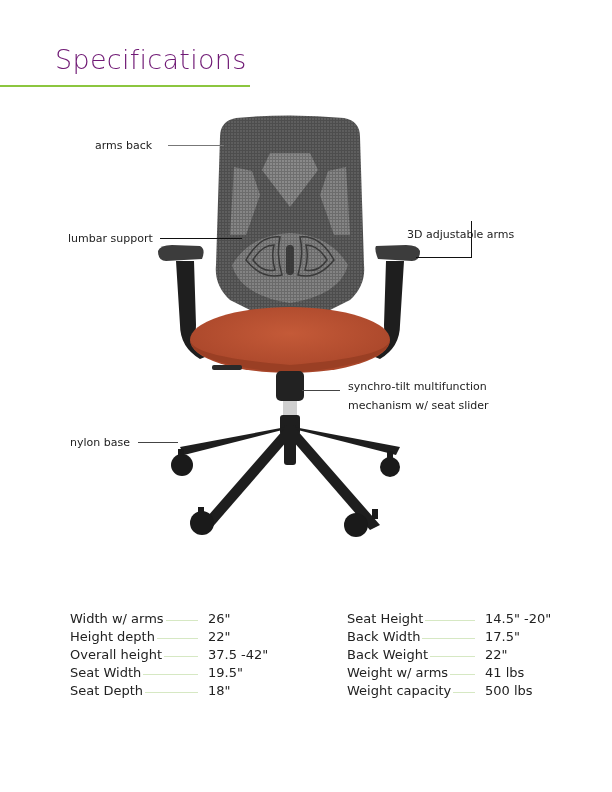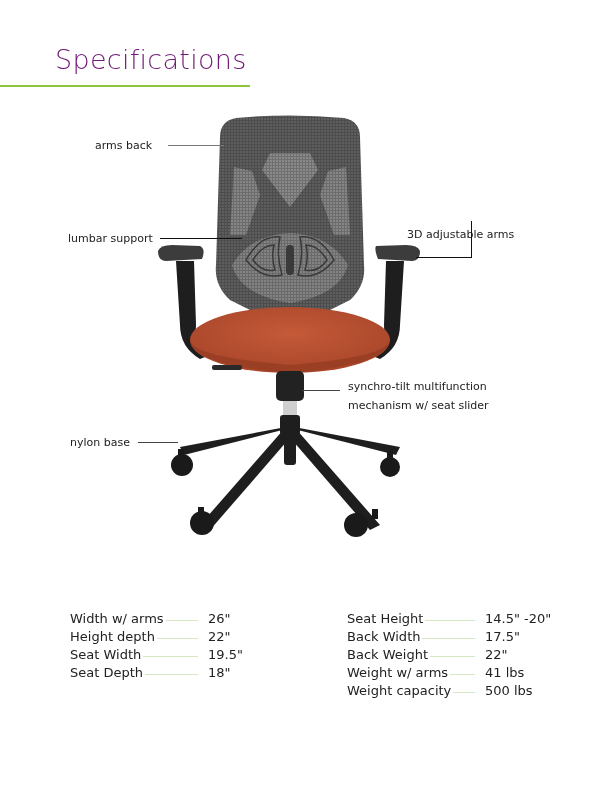--- a/index.html
+++ b/index.html
@@ -123,20 +123,25 @@
       <span class="spec-label">Width w/ arms</span>
       <span class="spec-value">26"</span>
     </div>
   <div class="spec-row">
       <div class="spec-dots"></div>
       <span class="spec-label">Height depth</span>
       <span class="spec-value">22"</span>
     </div>
   <div class="spec-row">
       <div class="spec-dots"></div>
+      <span class="spec-label">Overall height</span>
+      <span class="spec-value">37.5 -42"</span>
+    </div>
+  <div class="spec-row">
+      <div class="spec-dots"></div>
       <span class="spec-label">Seat Width</span>
       <span class="spec-value">19.5"</span>
     </div>
   <div class="spec-row">
       <div class="spec-dots"></div>
       <span class="spec-label">Seat Depth</span>
       <span class="spec-value">18"</span>
     </div>
 </div>
 

